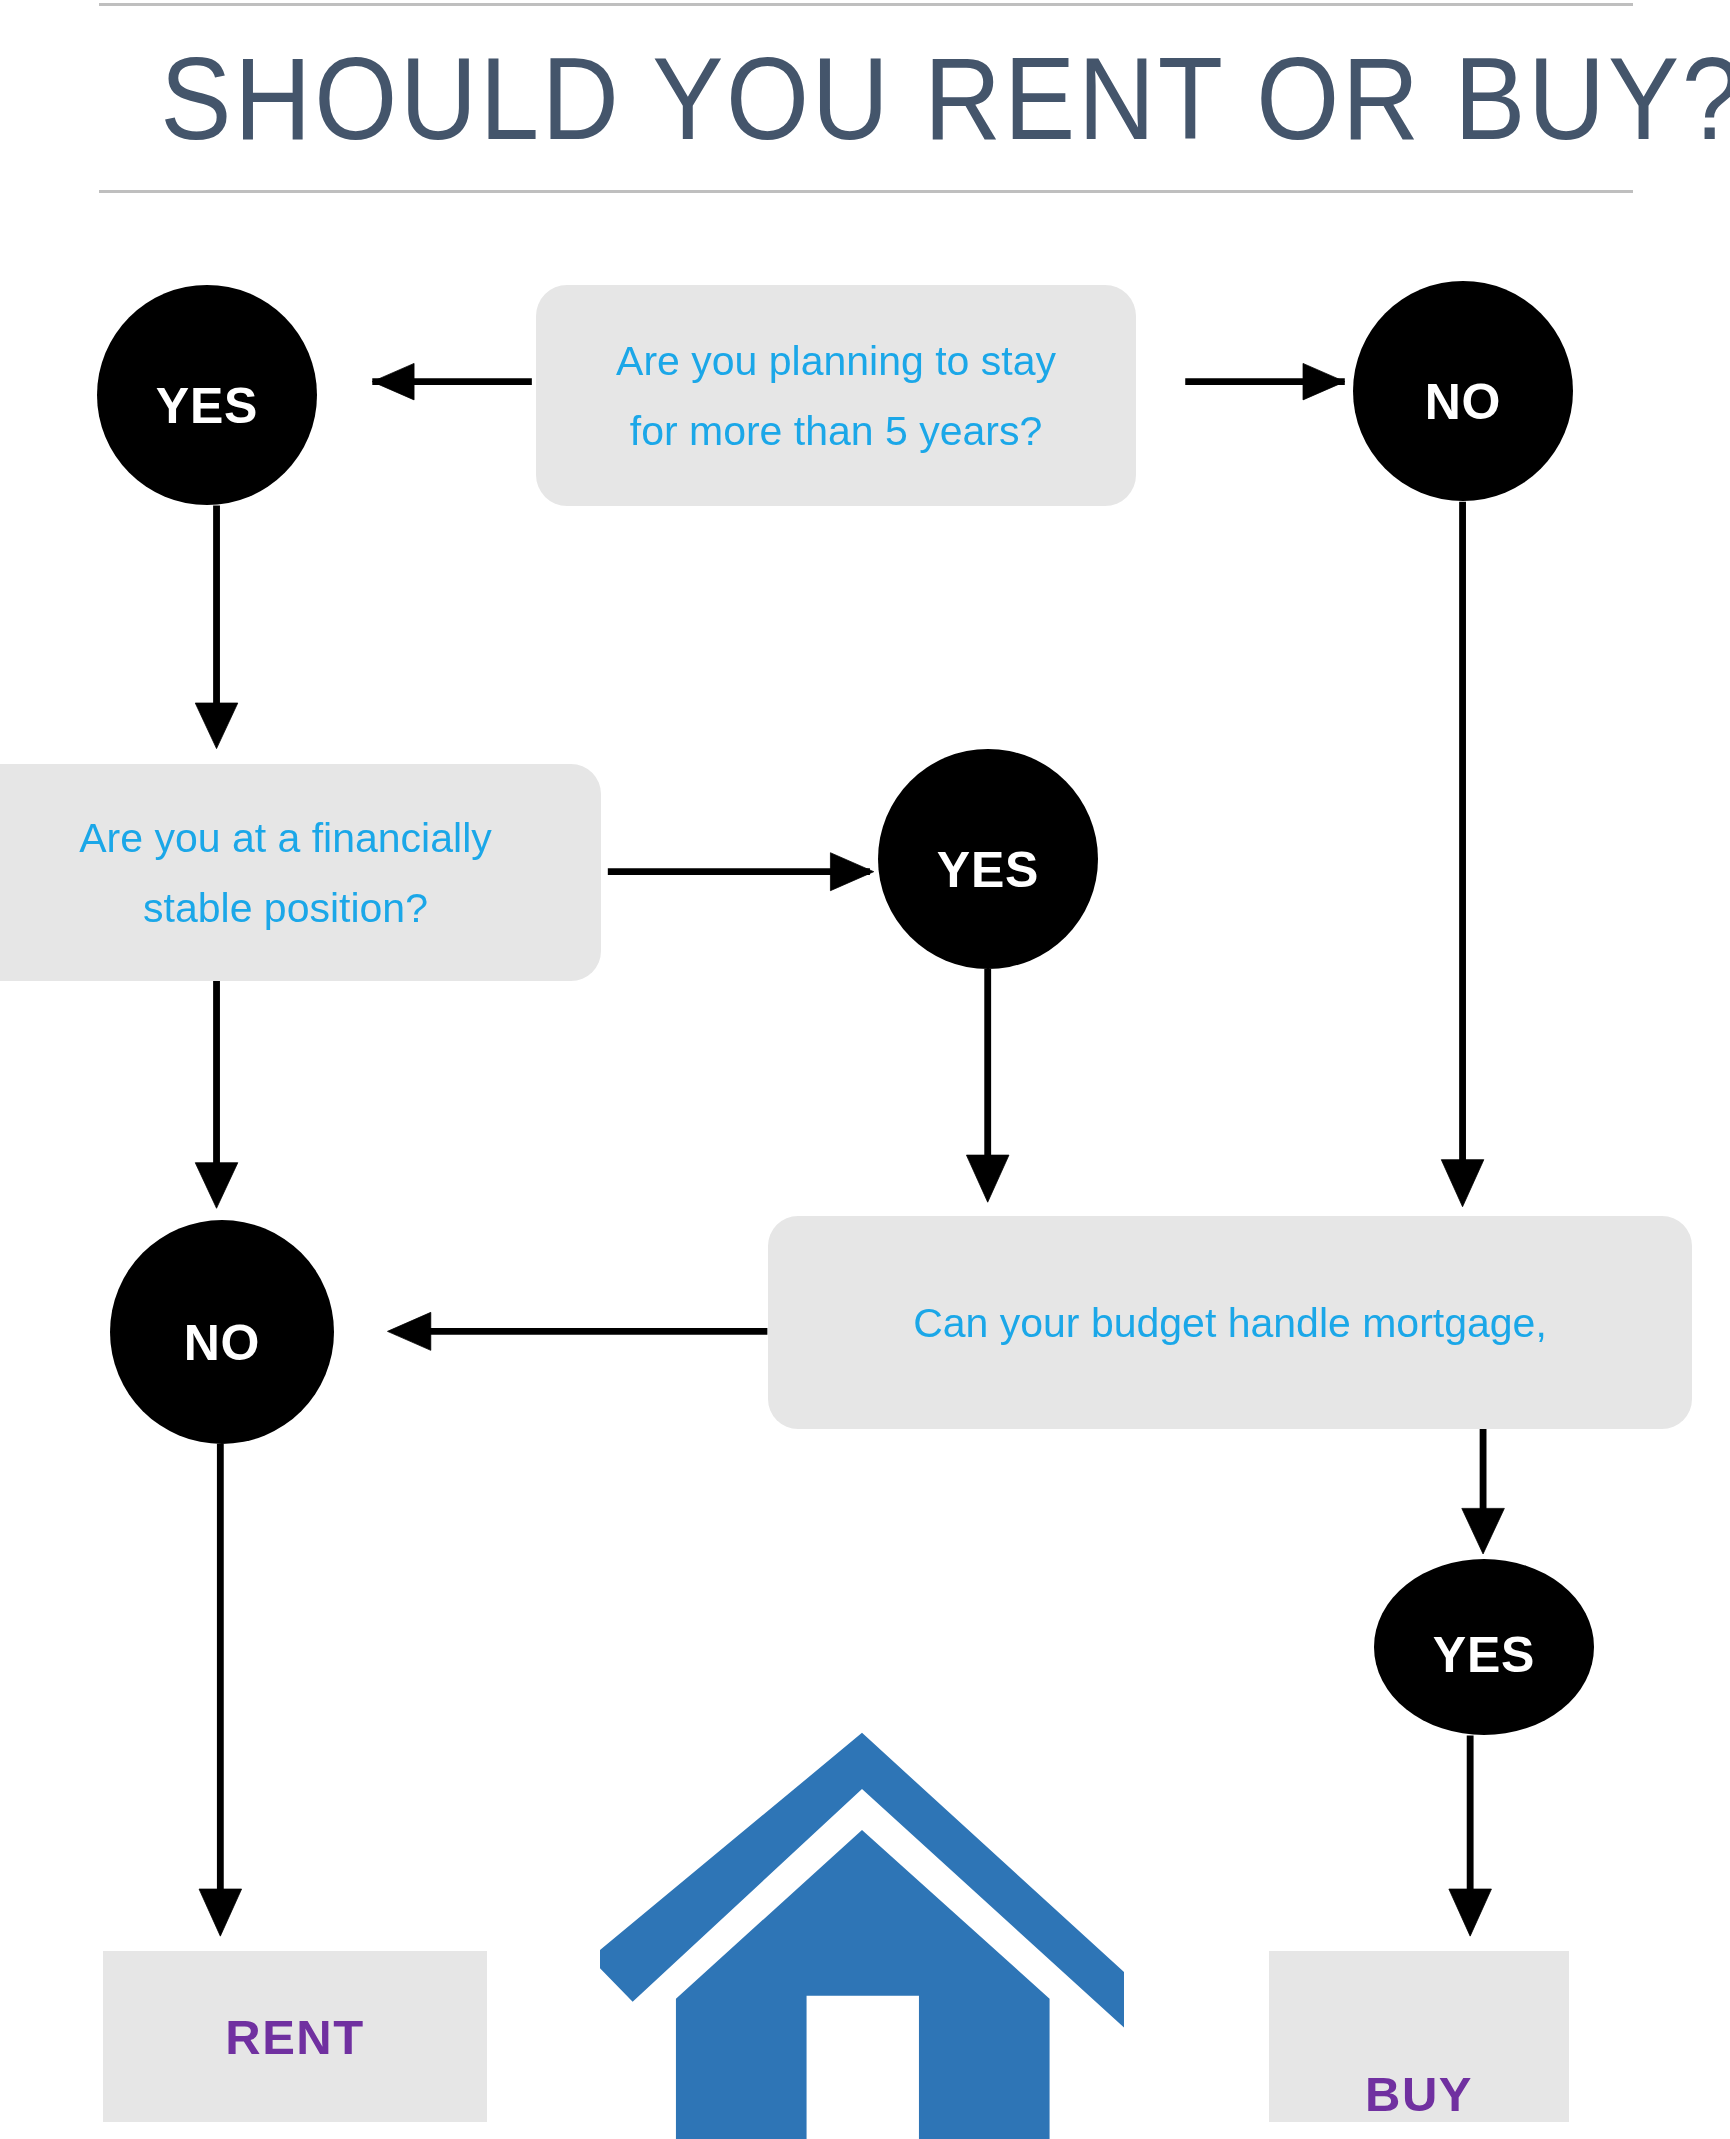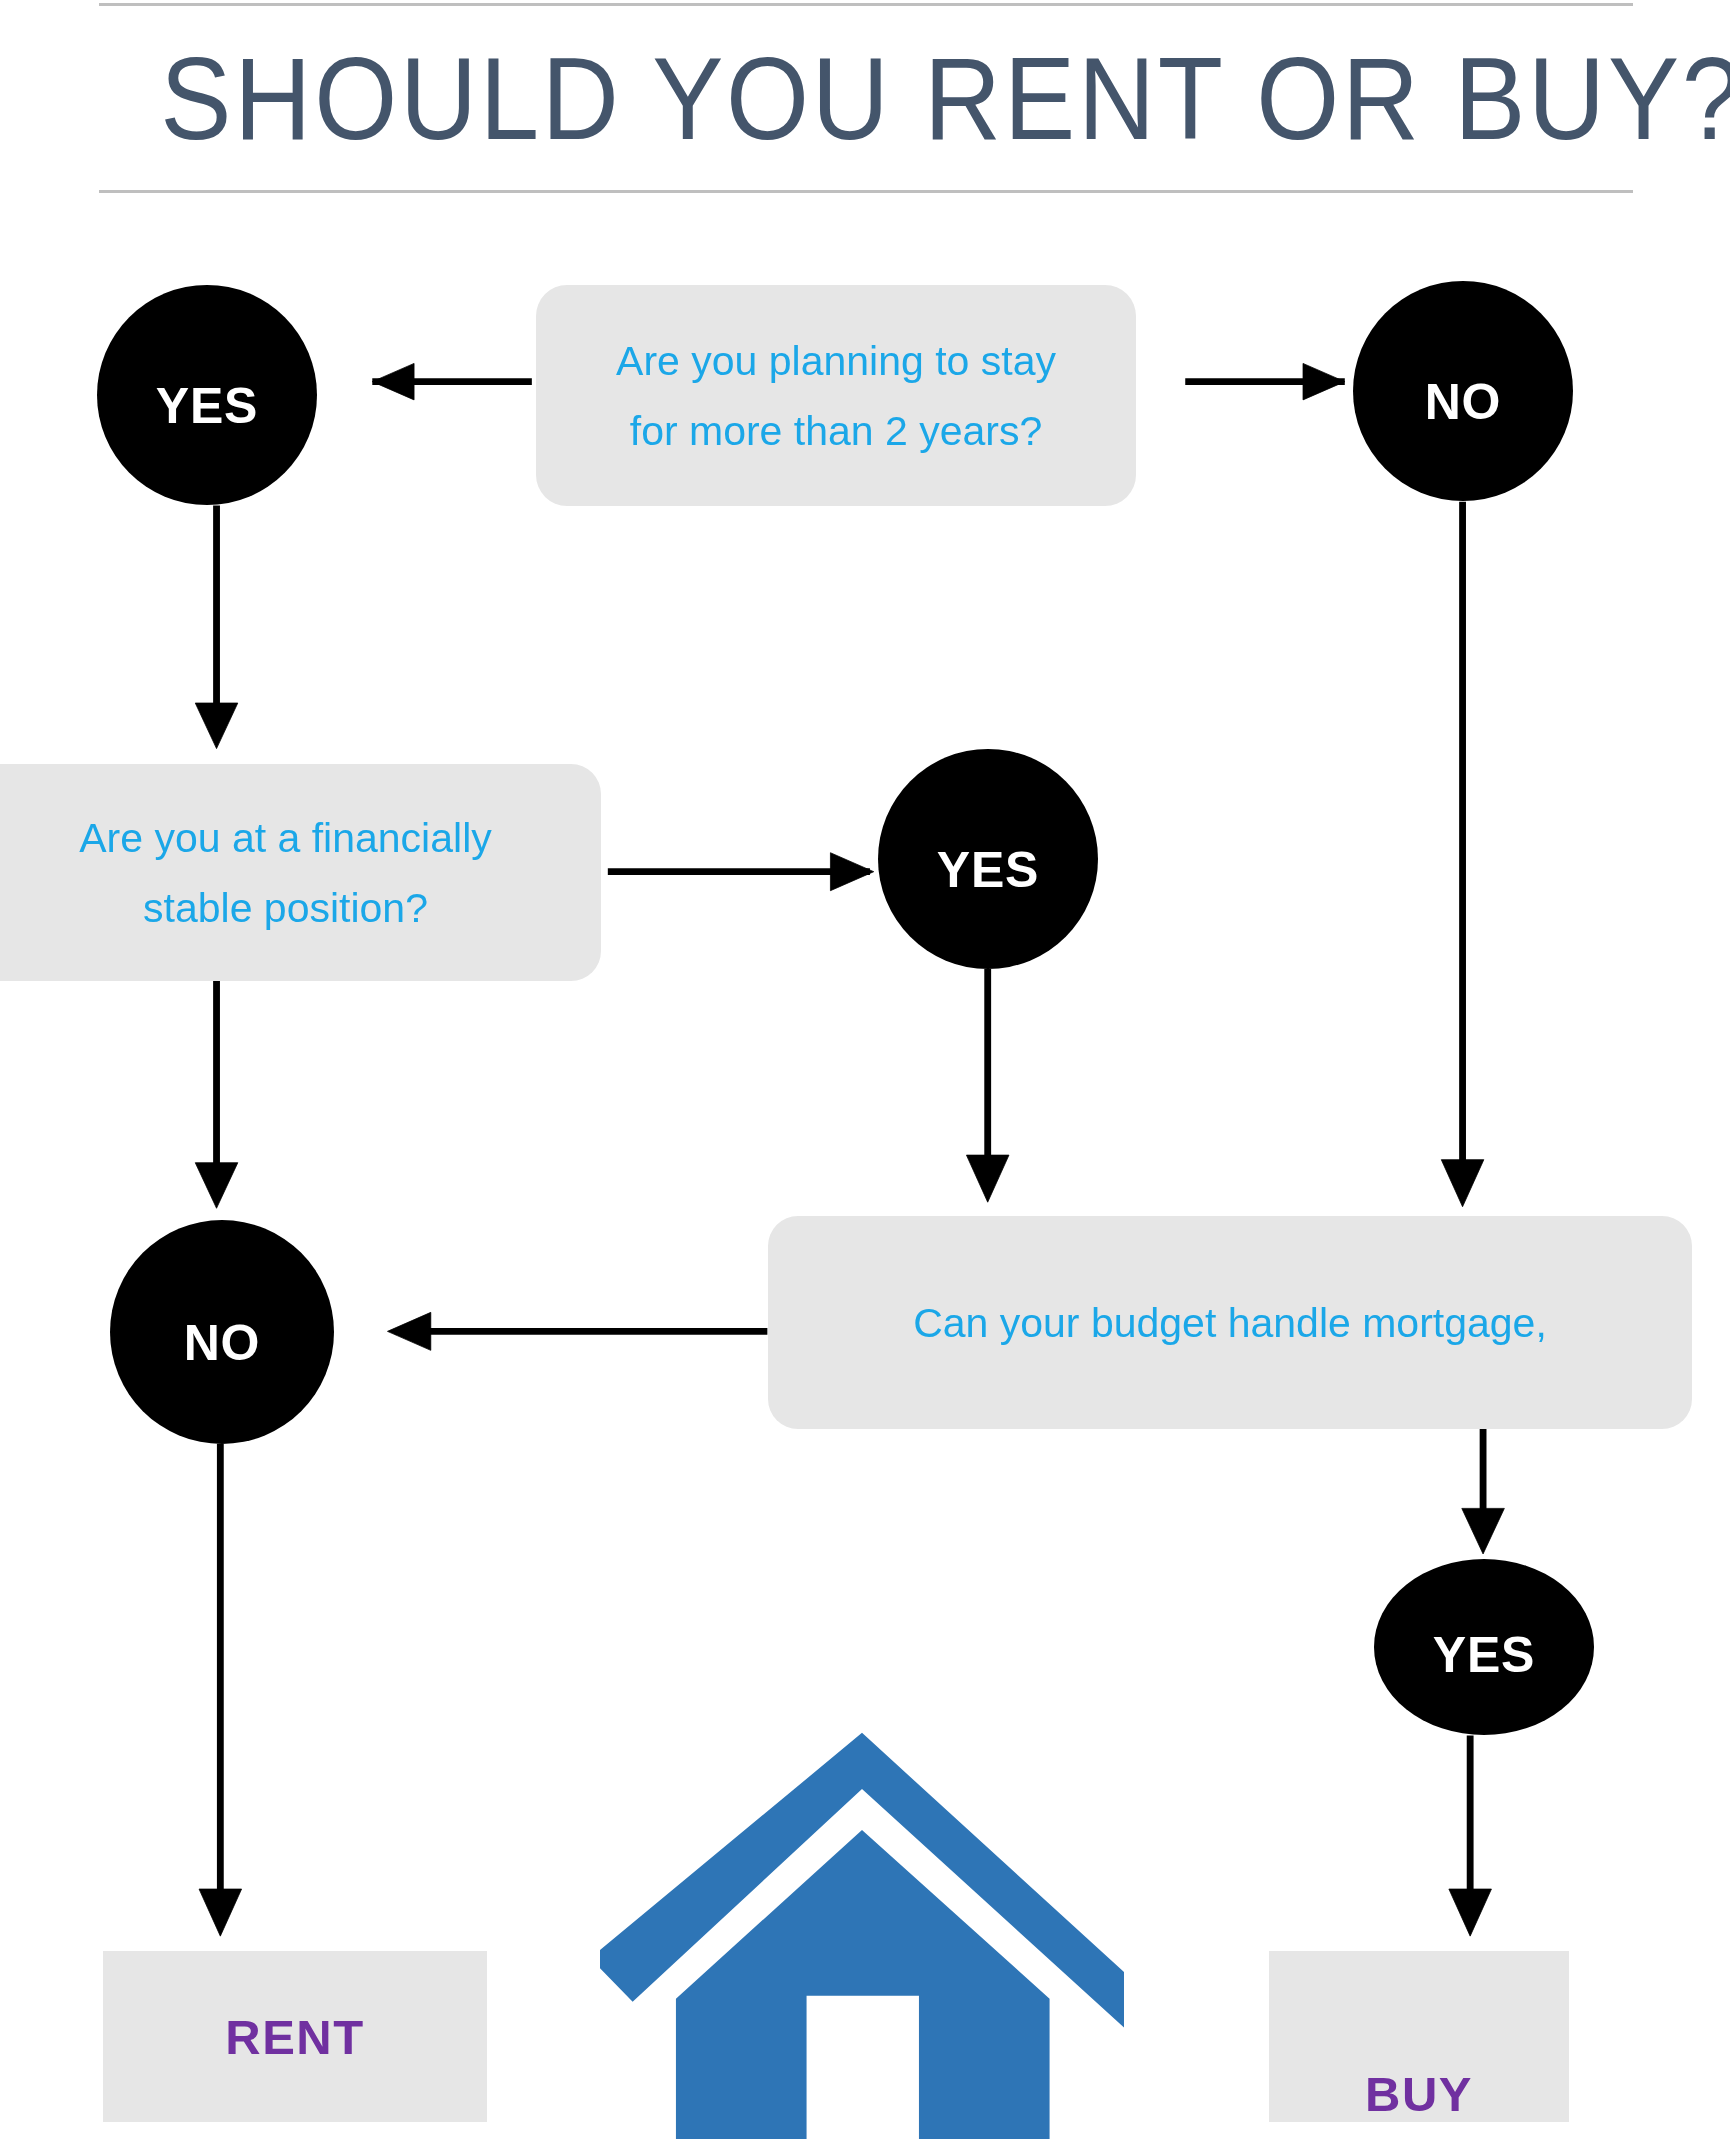--- a/index.html
+++ b/index.html
@@ -199,21 +199,21 @@
         <line x1="1935" y1="2284" x2="1935" y2="2528" stroke-width="9"></line>
         <polygon points="1935,2548 1907,2486 1963,2486"></polygon>
       </g>
 
     </g>
   </svg>
 
   <div class="qbox" id="q1-box">
     <span class="qtext">
       <span>Are you planning to stay</span><br>
-      <span>for more than 2 years?</span>
+      <span>for more than 5 years?</span>
     </span>
   </div>
 
   <div class="qbox" id="q2-box">
     <span class="qtext">
       <span>Are you at a financially</span><br>
       <span>stable position?</span>
     </span>
   </div>
 

